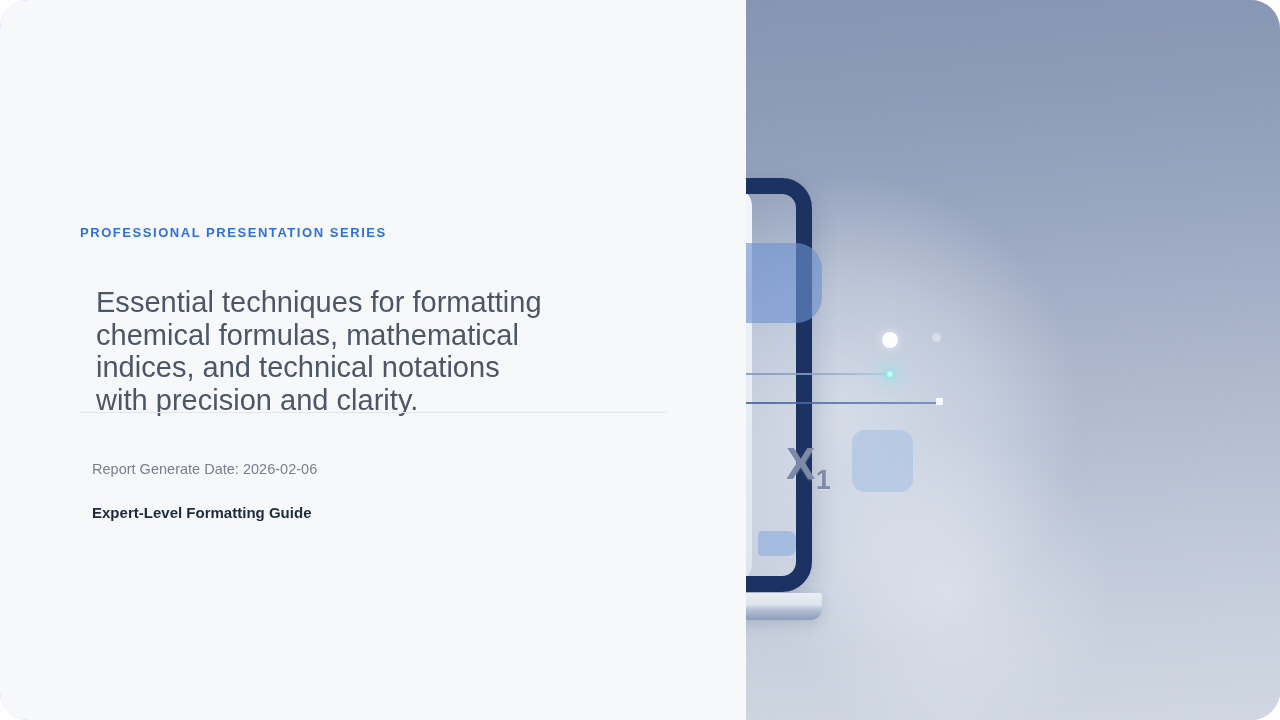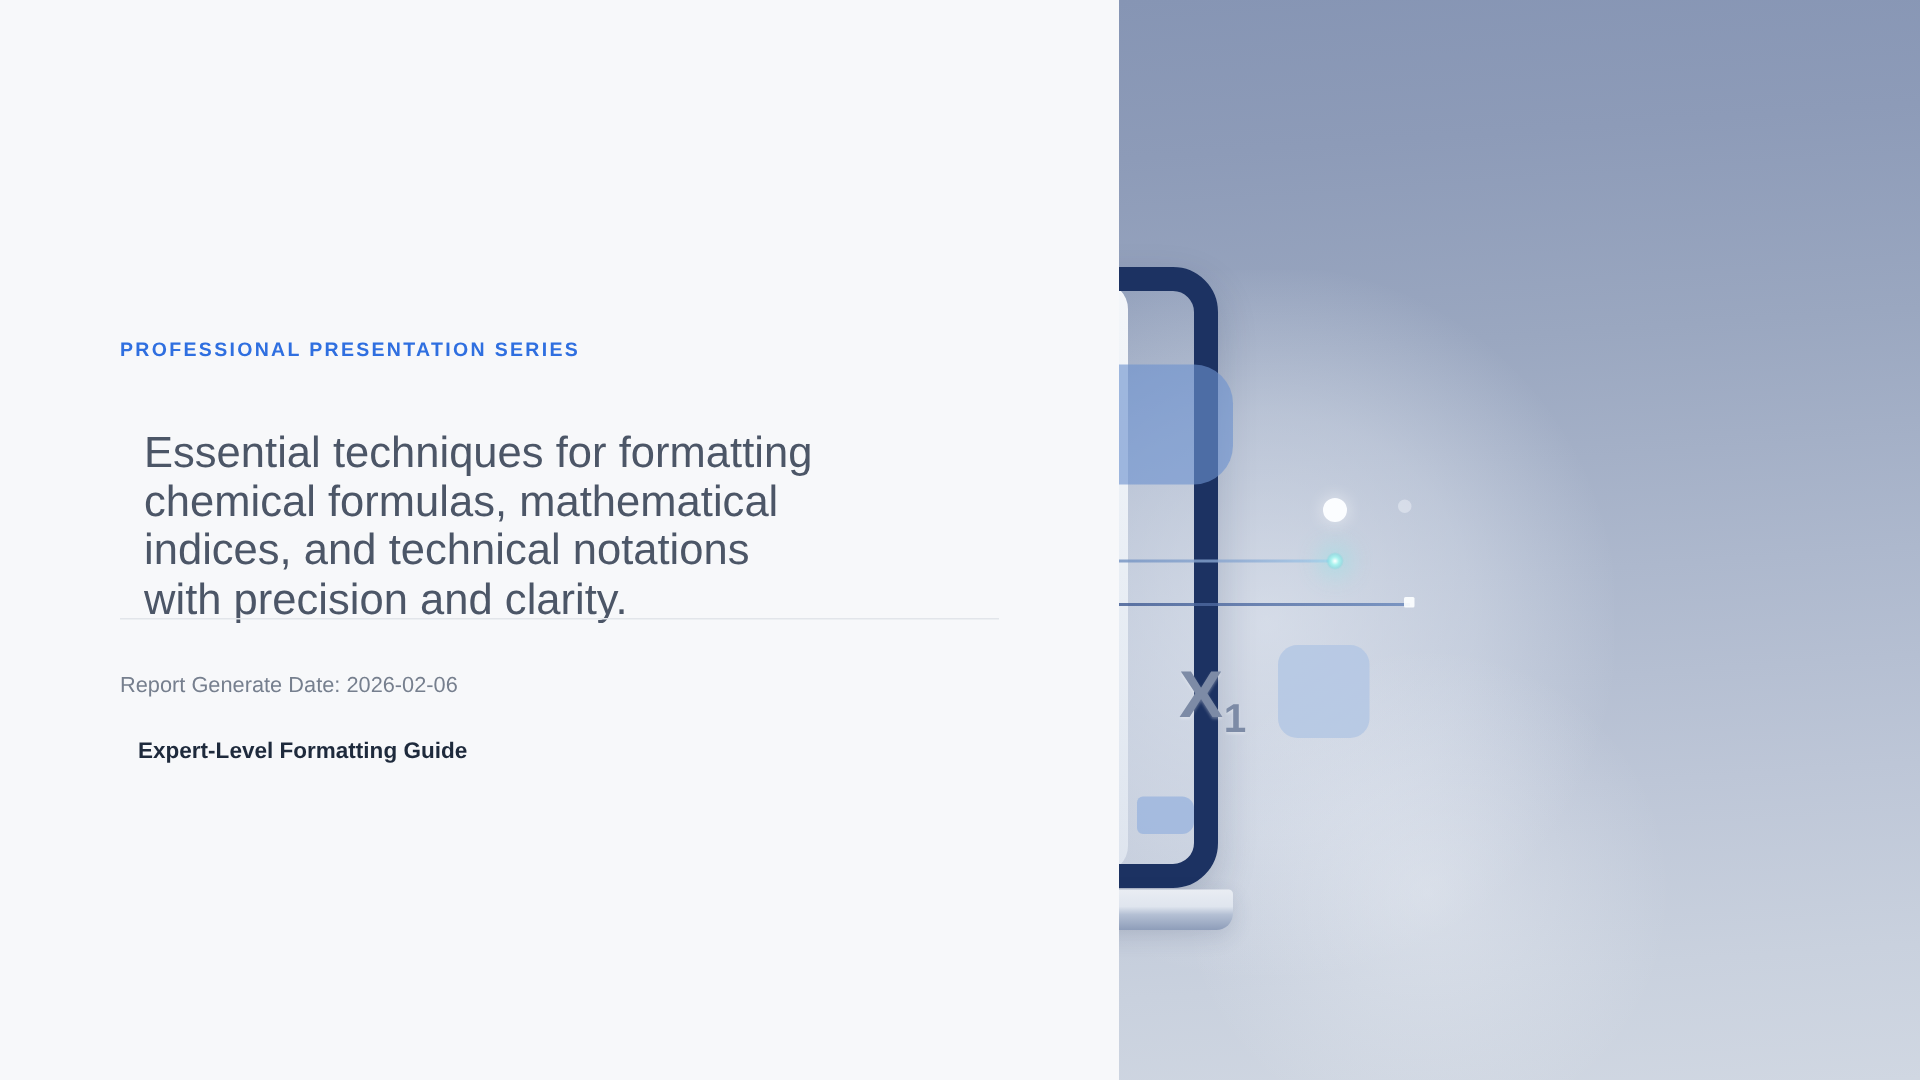--- a/index.html
+++ b/index.html
@@ -11,20 +11,21 @@
     font-family: "Liberation Sans", sans-serif;
     -webkit-font-smoothing: antialiased;
   }
 
   #slide {
     position: relative;
     width: 1280px;
     height: 720px;
     overflow: hidden;
     background: #c4b5fd;
+    border-radius: 29px;
   }
 
   
   .left-panel {
     position: absolute;
     left: 0;
     top: 0;
     width: 746px;
     height: 720px;
     background: #f7f8fa;
@@ -69,21 +70,21 @@
   }
 
   .meta-block {
     position: absolute;
     left: 80px;
     top: 448px;
     width: 590px;
   }
 
   .meta-date {
-    margin: 0;
+    margin: 12px;
     font-size: 14.5px;
     line-height: 19px;
     color: #767f8e;
     font-weight: normal;
     letter-spacing: 0.01px;
   }
 
   .meta-title {
     margin: 12px;
     padding-top: 12px;

